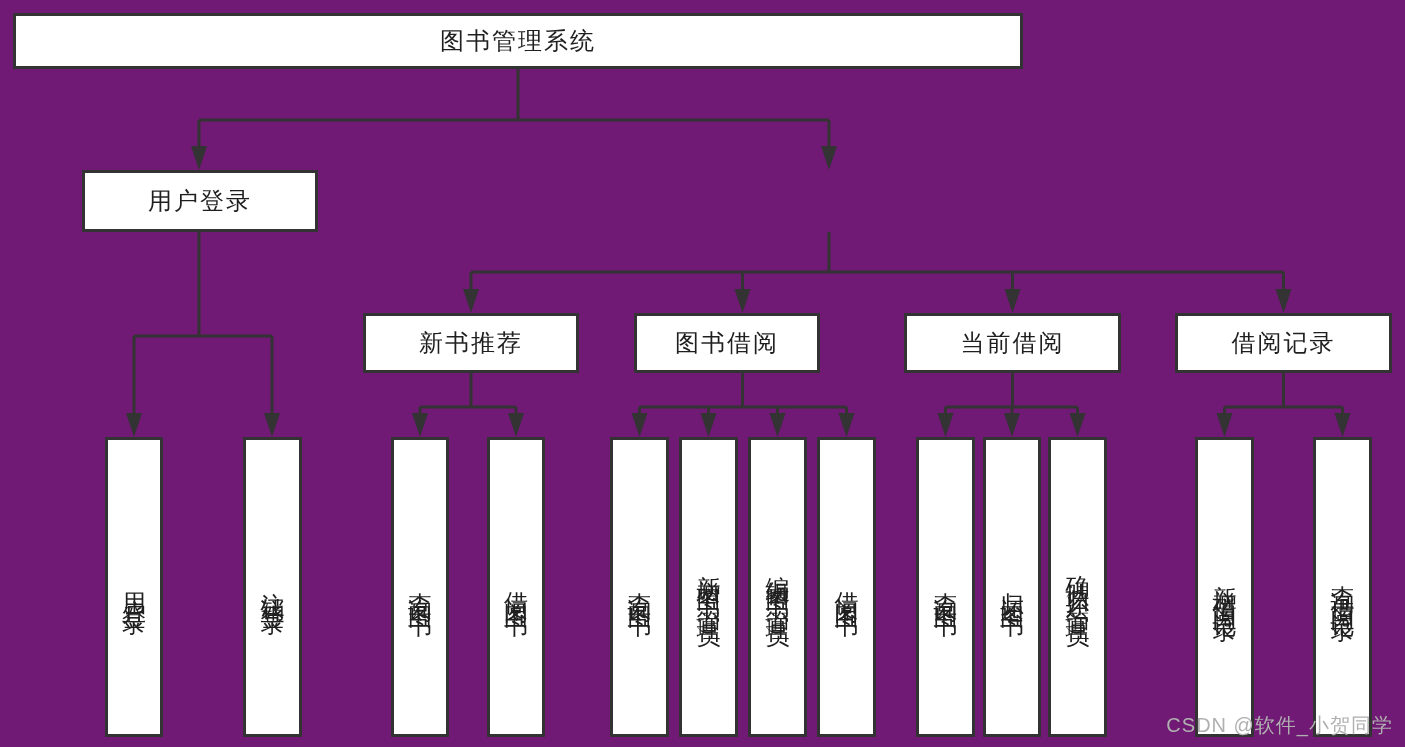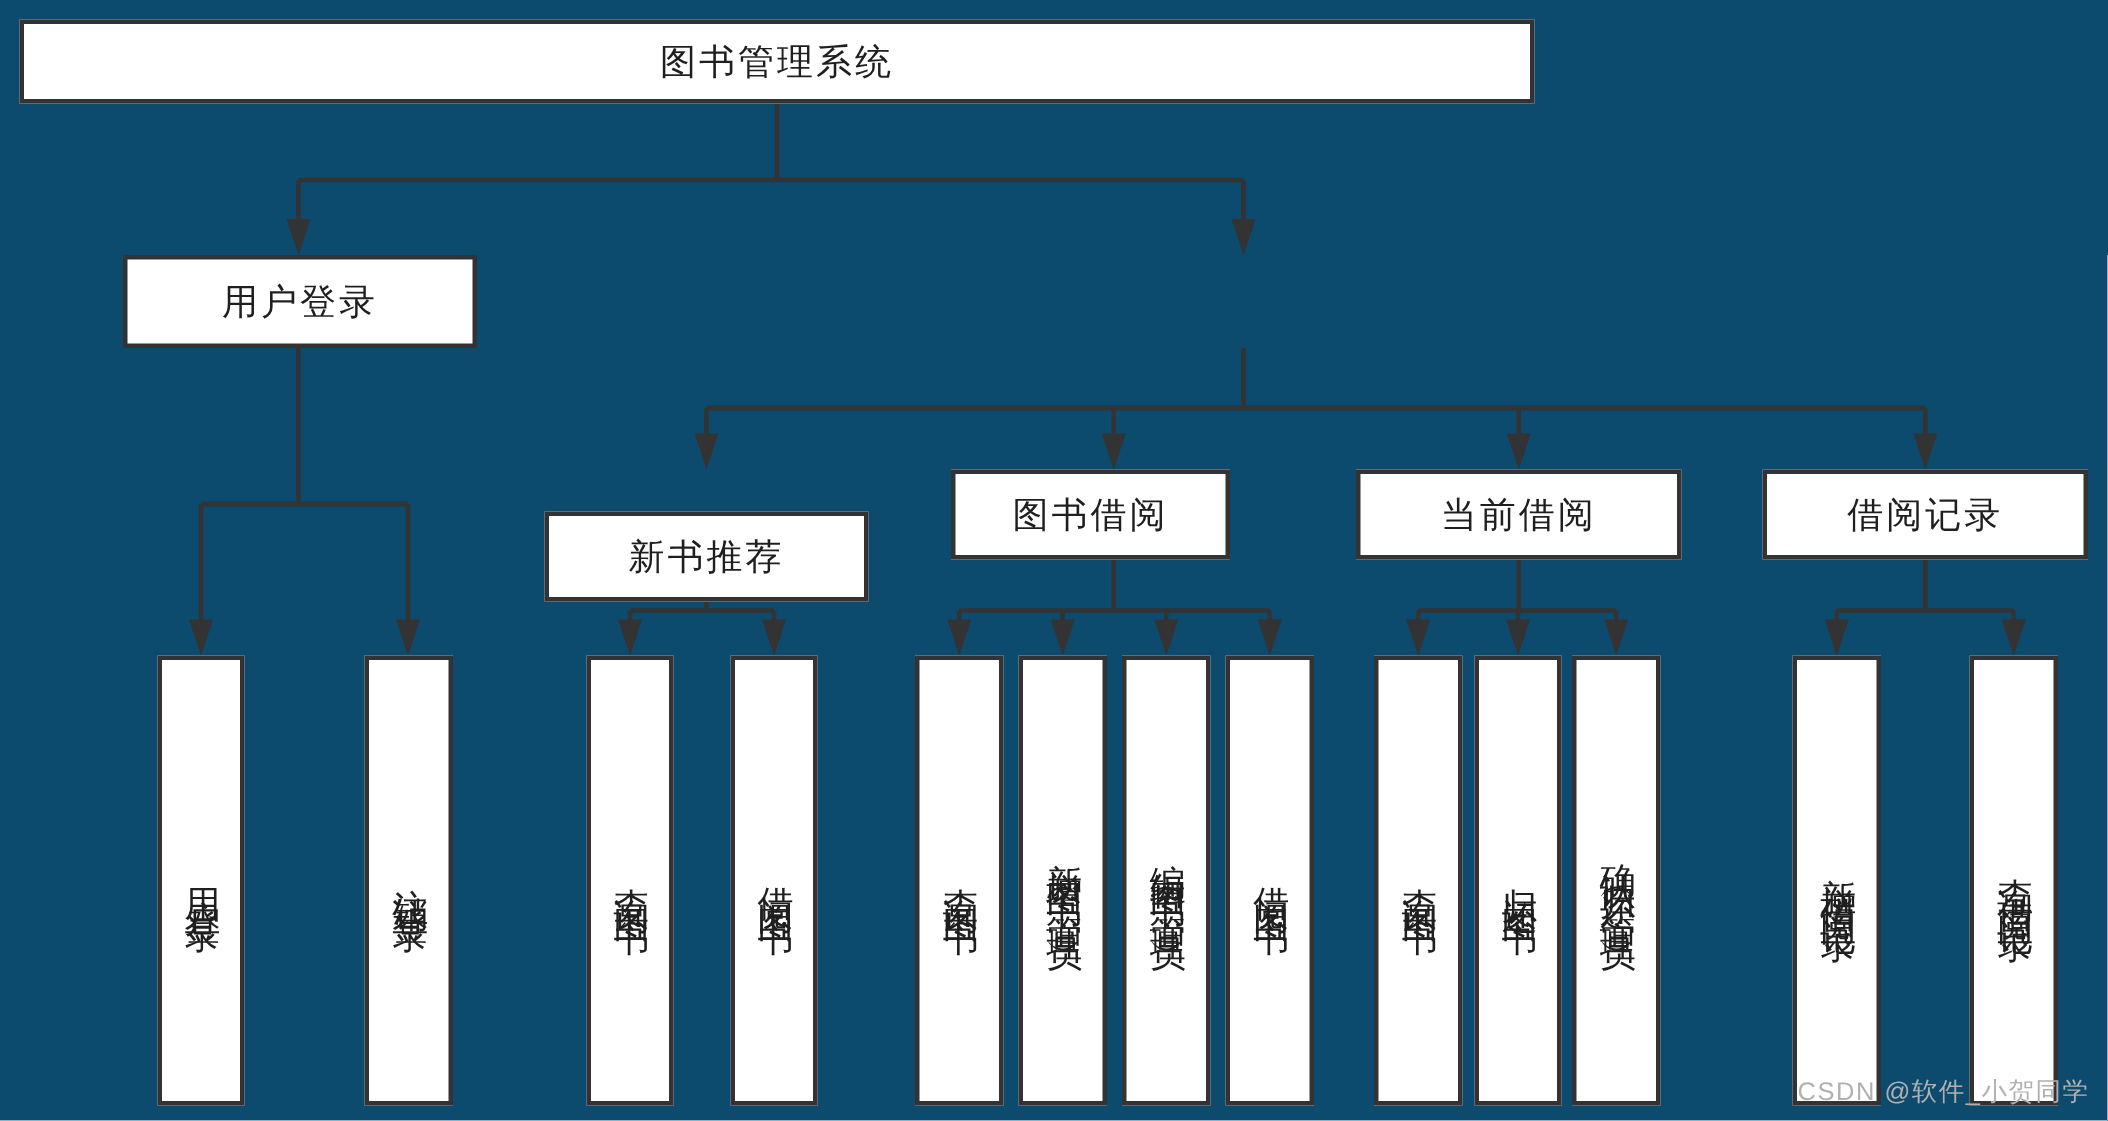--- a/index.html
+++ b/index.html
@@ -5,21 +5,21 @@
   html, body {
     margin: 0;
     padding: 0;
     background: #ffffff;
     font-family: "Liberation Sans", "DejaVu Sans", sans-serif;
   }
   .stage {
     position: relative;
     width: 1405px;
     height: 747px;
-    background: #0c4a6e;
+    background: #701a75;
     overflow: hidden;
   }
   .connectors {
     position: absolute;
     left: 0;
     top: 0;
     pointer-events: none;
   }
   .box {
     position: absolute;
@@ -45,21 +45,21 @@
     top: 437px; height: 300px;
     writing-mode: vertical-rl;
     font-size: 24px;
     letter-spacing: 7px;
     line-height: 1;
   }
   .watermark {
     position: absolute;
     right: 12px;
     bottom: 8px;
-    font-size: 17px;
+    font-size: 20px;
     letter-spacing: 1px;
     color: #b0b0b0;
     white-space: nowrap;
     padding-left: 33px;
   }
 </style>
 </head>
 <body>
 
 <div class="stage">
@@ -132,21 +132,21 @@
 
       <path d="M1216.5,413 H1232.5 L1224.5,437 Z"></path>
       <path d="M1334.5,413 H1350.5 L1342.5,437 Z"></path>
     </g>
   </svg>
 
   <div class="box h-box root-box">图书管理系统</div>
 
   <div class="box h-box lv1-box" style="left:82px; width:236px;">用户登录</div>
 
-  <div class="box h-box lv2-box" style="left:363px; width:216px;margin-top:28px;">新书推荐</div>
+  <div class="box h-box lv2-box" style="left:363px; width:216px;">新书推荐</div>
   <div class="box h-box lv2-box" style="left:634px; width:186px;">图书借阅</div>
   <div class="box h-box lv2-box" style="left:1175px; width:217px;">借阅记录</div>
   <div class="box h-box lv2-box" style="left:904px; width:217px;">当前借阅</div>
 
   <div class="box leaf" style="left:105px; width:58px;">用户登录</div>
   <div class="box leaf" style="left:243px; width:59px;">注销登录</div>
 
   <div class="box leaf" style="left:391px; width:58px;">查询图书</div>
   <div class="box leaf" style="left:487px; width:58px;">借阅图书</div>
 

